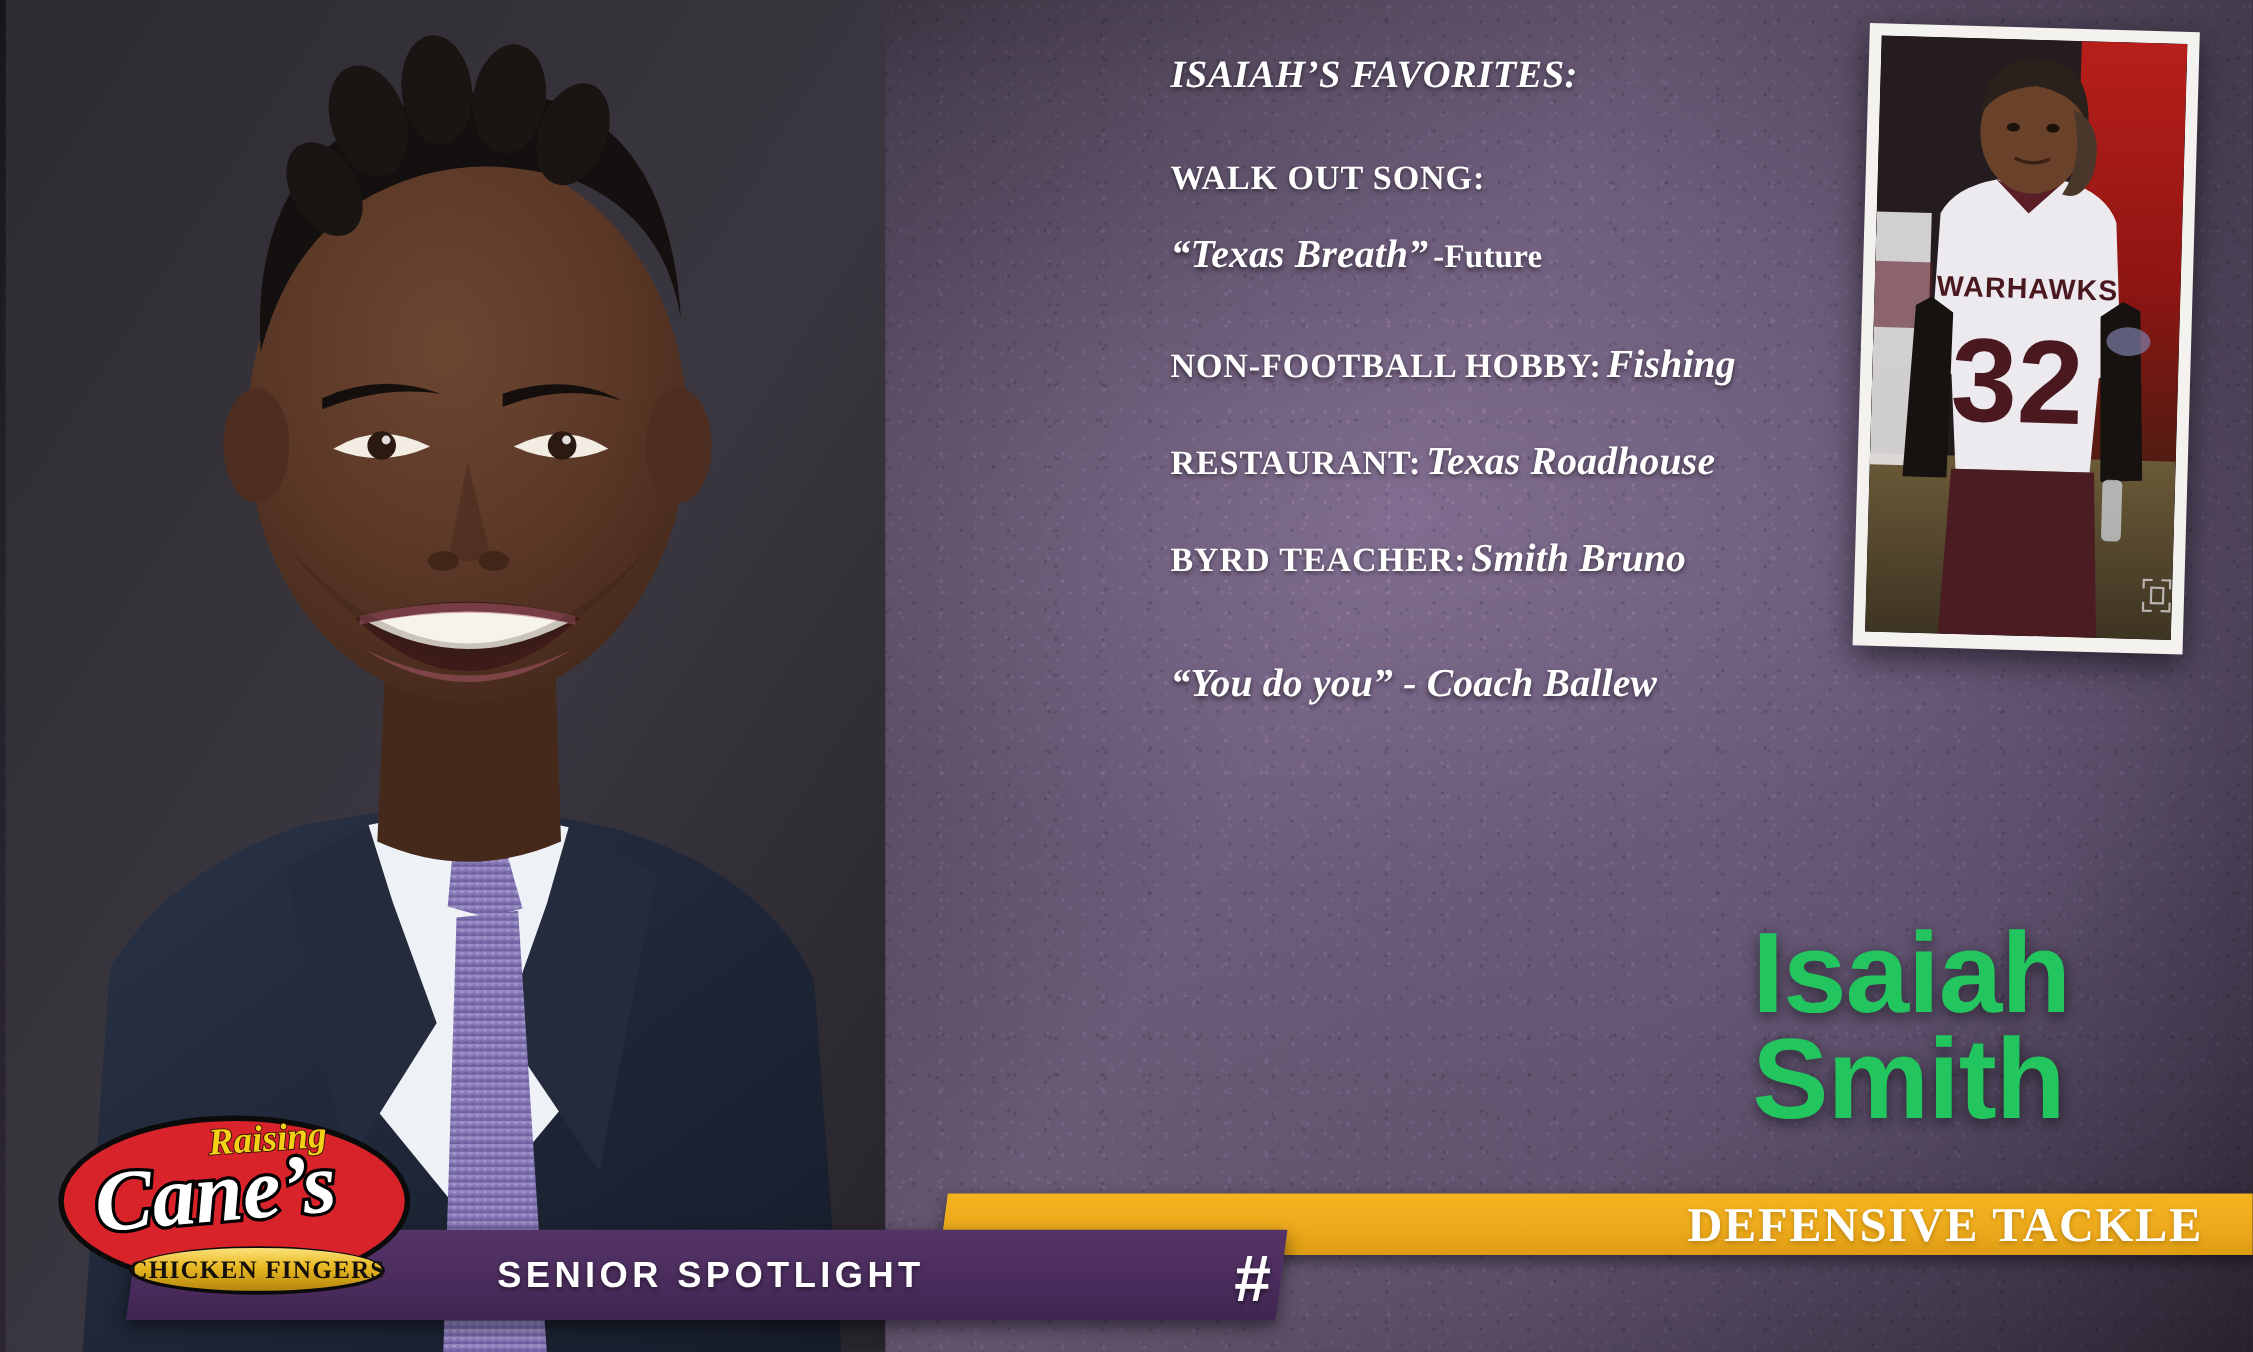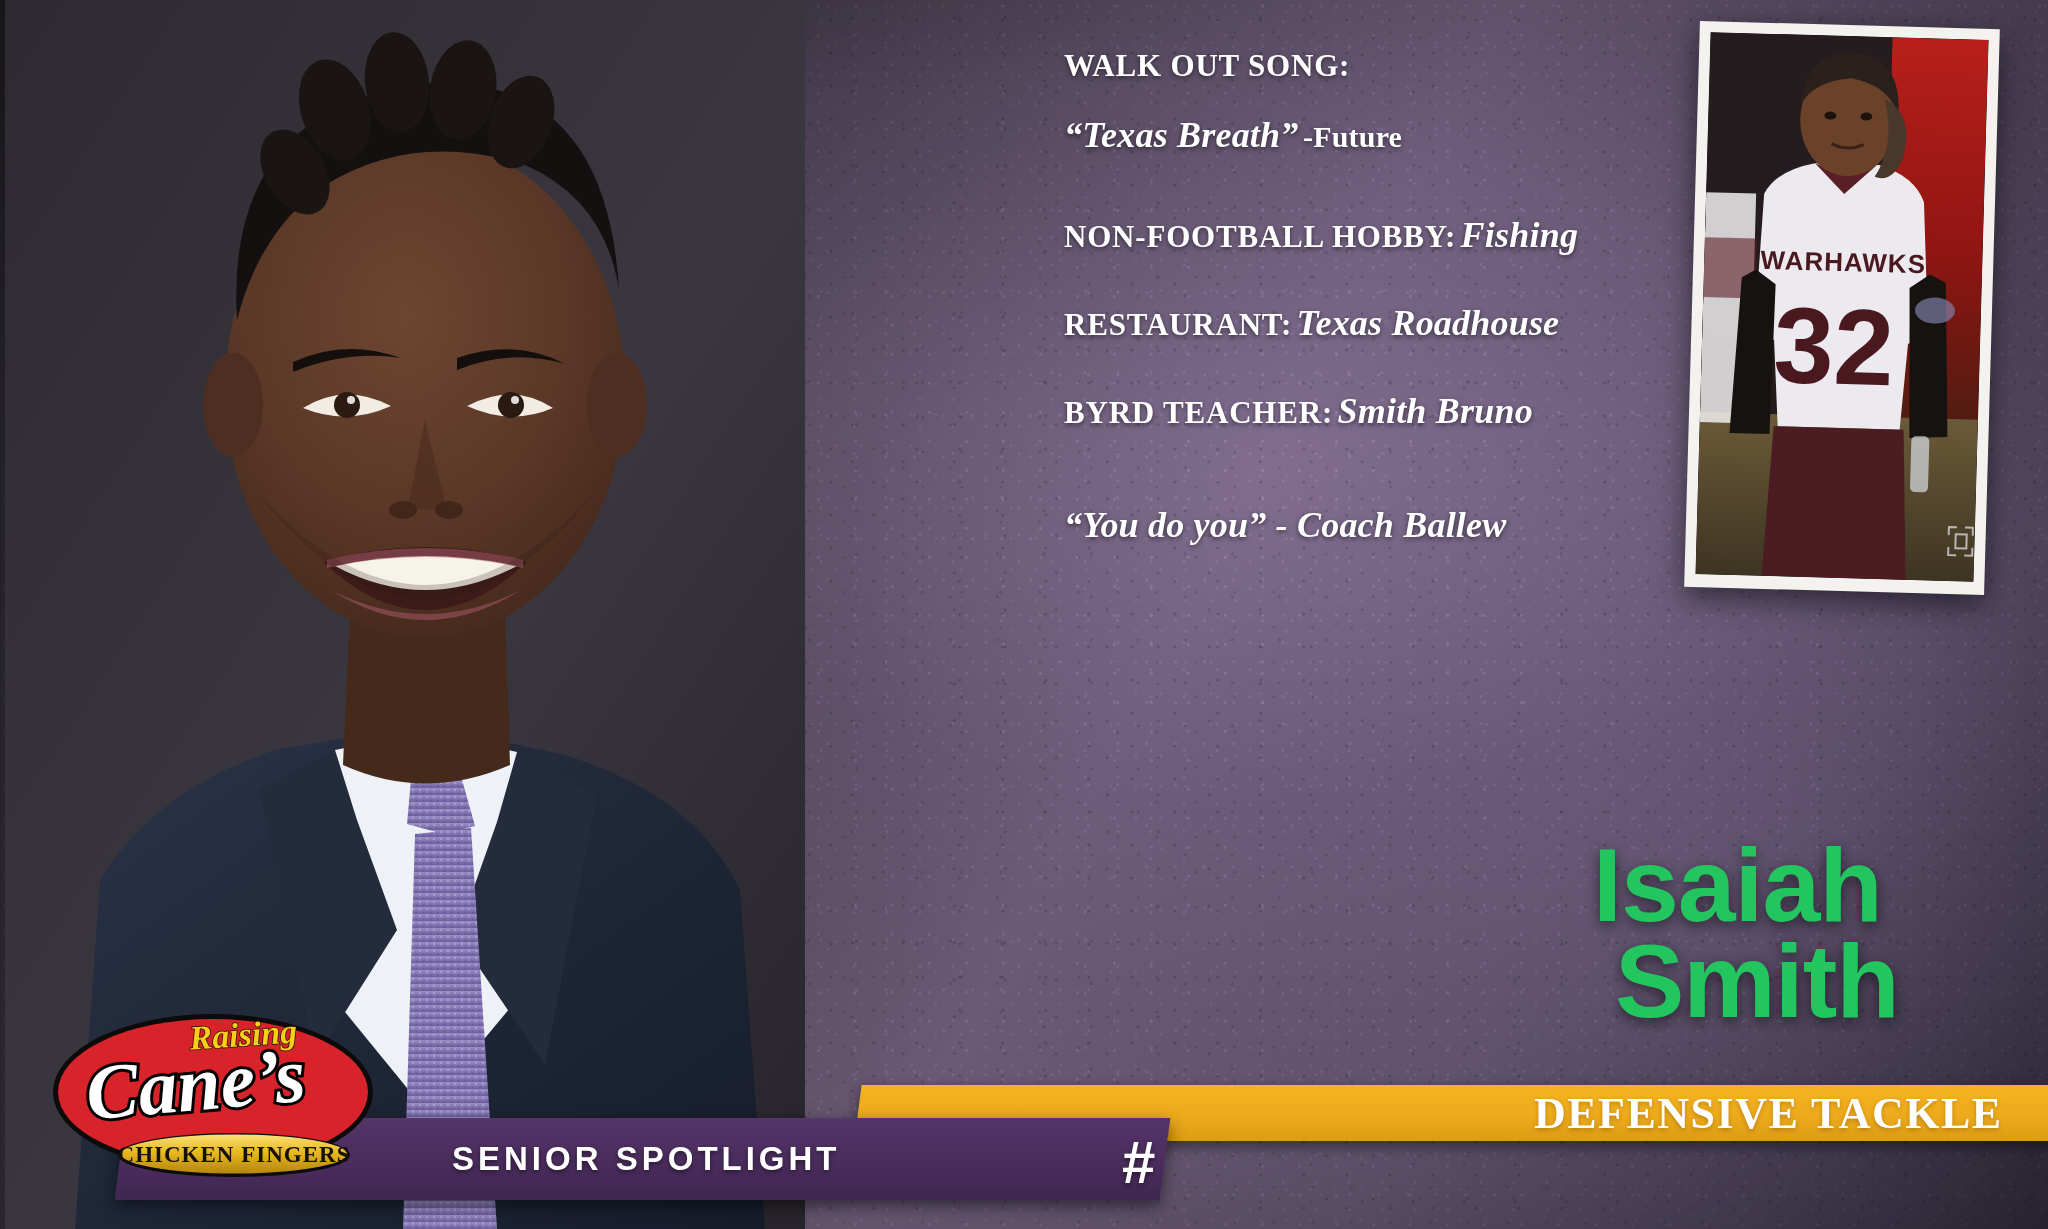--- a/index.html
+++ b/index.html
@@ -72,21 +72,21 @@
     background:#f4f2ee;padding:11px 11px 13px 11px;transform:rotate(1.6deg);
     box-shadow:0 10px 30px rgba(0,0,0,.55);}
   .polaroid-photo{position:relative;width:100%;height:100%;overflow:hidden;background:#241a1c;}
   .polaroid-photo svg{display:block;width:100%;height:100%;}
 
   
   .player-name{position:absolute;left:1593px;top:838px;text-align:left;color:#22c55e;
     font-family:"Liberation Sans",sans-serif;font-weight:bold;
     font-size:104px;line-height:.92;letter-spacing:-1px;
     text-shadow:0 4px 14px rgba(0,0,0,.55);}
-  .player-name .ln2{display:block;margin-left:22px;}
+  .player-name .ln2{display:block;}
 
   
   .gold-bar{position:absolute;left:858px;top:1085px;width:1260px;height:56px;
     background:linear-gradient(180deg,#f5b31f 0%,#edaa1c 55%,#dd9c14 100%);
     transform:skewX(-7.5deg);box-shadow:0 5px 14px rgba(0,0,0,.45);}
   .gold-text{position:absolute;left:1534px;top:1090px;width:520px;height:46px;
     display:flex;align-items:center;color:#fff;
     font-family:"Liberation Serif",serif;font-weight:bold;font-size:44px;letter-spacing:1.5px;
     text-shadow:0 2px 4px rgba(120,80,0,.45);}
 
@@ -203,20 +203,21 @@
         <path d="M330 576 Q420 556 512 576 Q420 624 330 576 Z" fill="#f6f3ea"></path>
         <path d="M322 570 Q420 546 518 570 L518 578 Q420 556 322 578 Z" fill="#b06070" opacity=".5"></path>
         <path d="M326 600 Q420 660 516 600 Q420 648 326 600 Z" fill="#a85868" opacity=".55"></path>
 
         <path d="M250 500 Q420 718 592 500 Q420 690 250 500 Z" fill="#2e1a11" opacity=".22"></path>
       </g>
     </svg>
   </div>
 
   <div class="fav">
+    <div class="fav-title">ISAIAH’S FAVORITES:</div>
 
     <div class="fav-row">
       <span class="fav-label">WALK OUT SONG:</span>
     </div>
     <div class="gap-sm"></div>
     <div class="fav-row">
       <span class="fav-value">“Texas Breath”</span>
       <span class="fav-value sm">-Future</span>
     </div>
 

